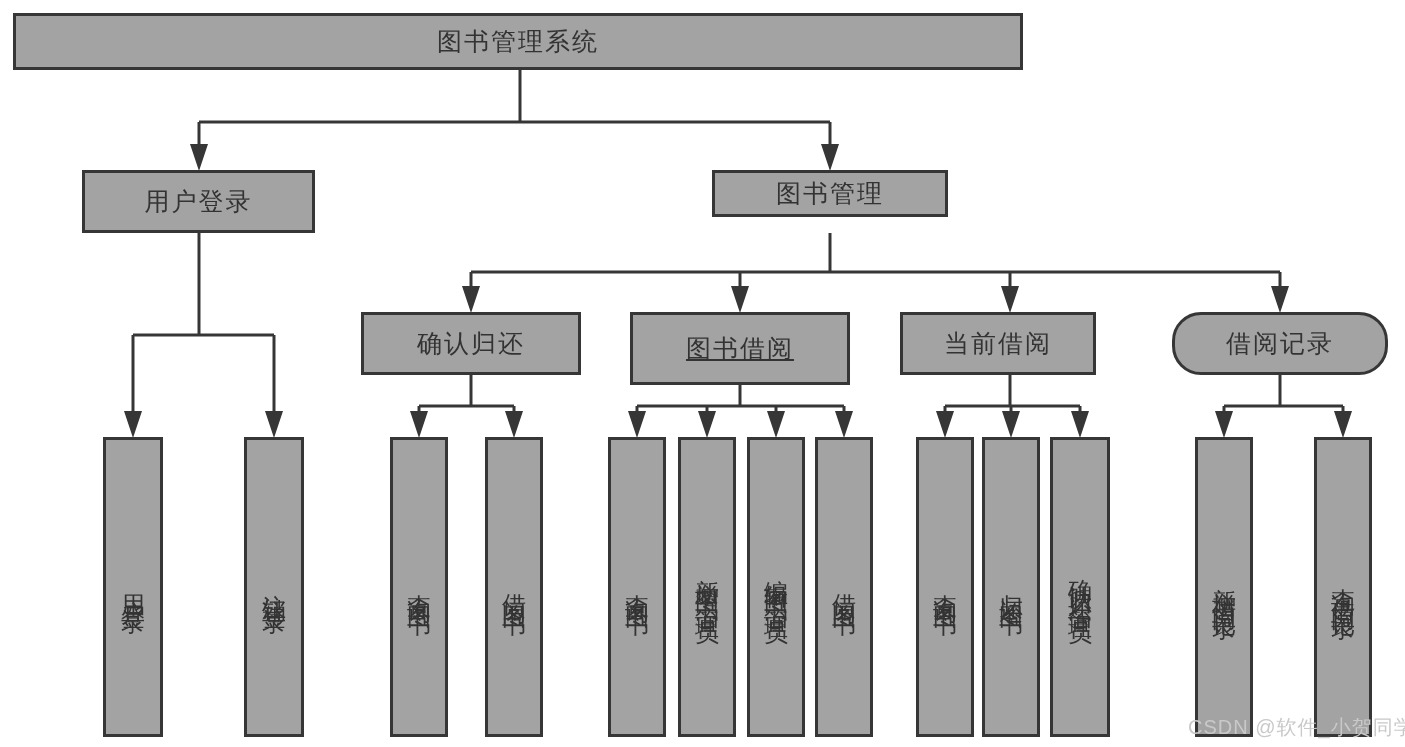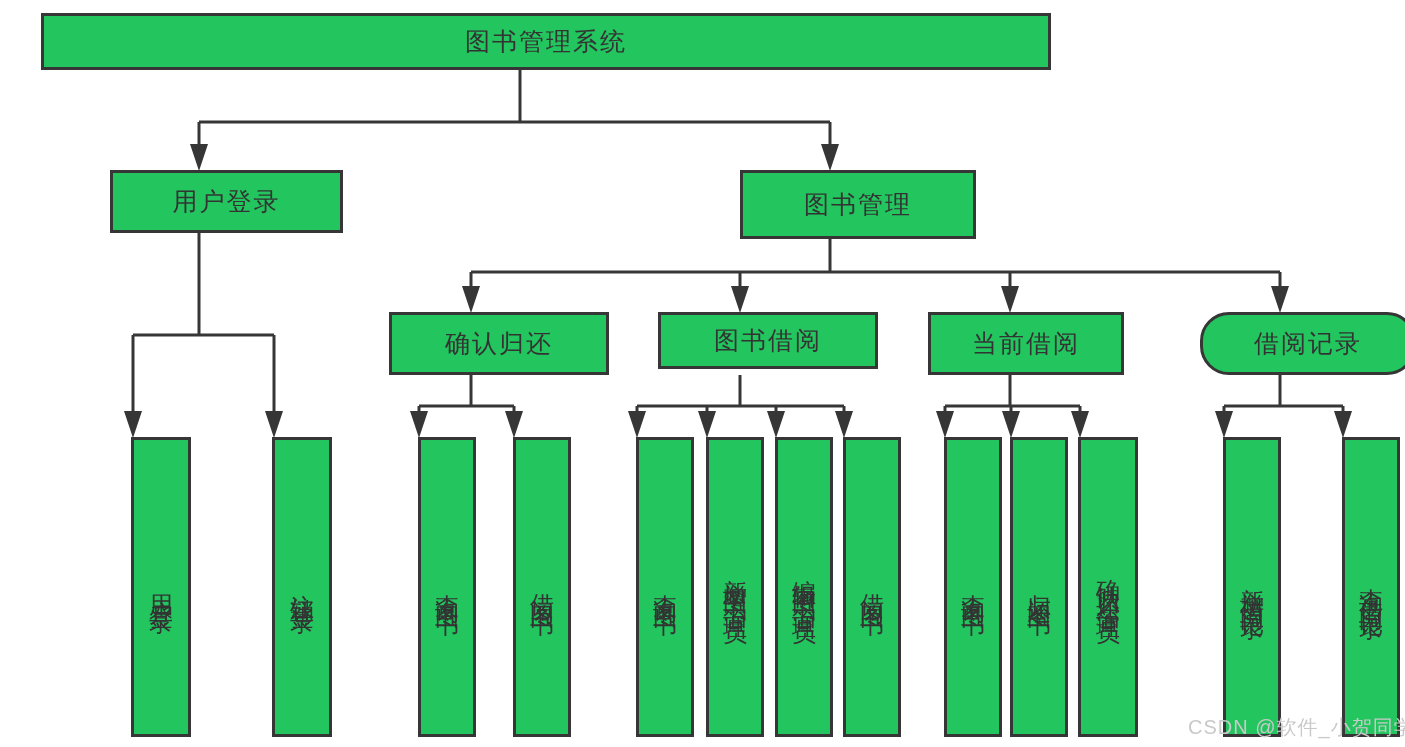--- a/index.html
+++ b/index.html
@@ -13,29 +13,28 @@
   }
   #connectors {
     position: absolute;
     left: 0; top: 0;
     width: 1405px; height: 747px;
     z-index: 1;
   }
   .box {
     position: absolute;
     box-sizing: border-box;
-    background: #22c55e;
+    background: #a3a3a3;
     border: 3px solid #363636;
     color: #333333;
     display: flex;
     align-items: center;
     justify-content: center;
     z-index: 2;
     text-align: center;
-    margin-left: 28px;
   }
   .h { font-size: 25px; letter-spacing: 2px; }
   .v {
     writing-mode: vertical-rl;
     text-orientation: mixed;
     font-size: 24px;
     letter-spacing: 6px;
     line-height: 1;
   }
   #watermark {
@@ -117,24 +116,24 @@
       <polygon points="1002,411 1020,411 1011,438"></polygon>
       <polygon points="1071,411 1089,411 1080,438"></polygon>
       <polygon points="1215,411 1233,411 1224,438"></polygon>
       <polygon points="1334,411 1352,411 1343,438"></polygon>
     </g>
   </svg>
 
   <div class="box h" style="left:13px; top:13px; width:1010px; height:57px;">图书管理系统</div>
 
   <div class="box h" style="left:82px; top:170px; width:233px; height:63px;">用户登录</div>
-  <div class="box h" style="left:712px; top:170px; width:236px; height:69px;">图书管理</div>
+  <div class="box h" style="left:712px; top:170px; width:236px; height:47px;">图书管理</div>
 
   <div class="box h" style="left:361px; top:312px; width:220px; height:63px;">确认归还</div>
-  <div class="box h" style="left:630px; top:312px; width:220px; height:57px;">图书借阅</div>
+  <div class="box h" style="left:630px; top:312px; width:220px; height:73px;text-decoration:underline;">图书借阅</div>
   <div class="box h" style="left:900px; top:312px; width:196px; height:63px;">当前借阅</div>
   <div class="box h" style="left:1172px; top:312px; width:216px; height:63px;border-radius:29px;">借阅记录</div>
 
   <div class="box v" style="left:103px; top:437px; width:60px; height:300px;">用户登录</div>
   <div class="box v" style="left:244px; top:437px; width:60px; height:300px;">注销登录</div>
 
   <div class="box v" style="left:390px; top:437px; width:58px; height:300px;">查询图书</div>
   <div class="box v" style="left:485px; top:437px; width:58px; height:300px;">借阅图书</div>
 
   <div class="box v" style="left:608px; top:437px; width:58px; height:300px;">查询图书</div>

